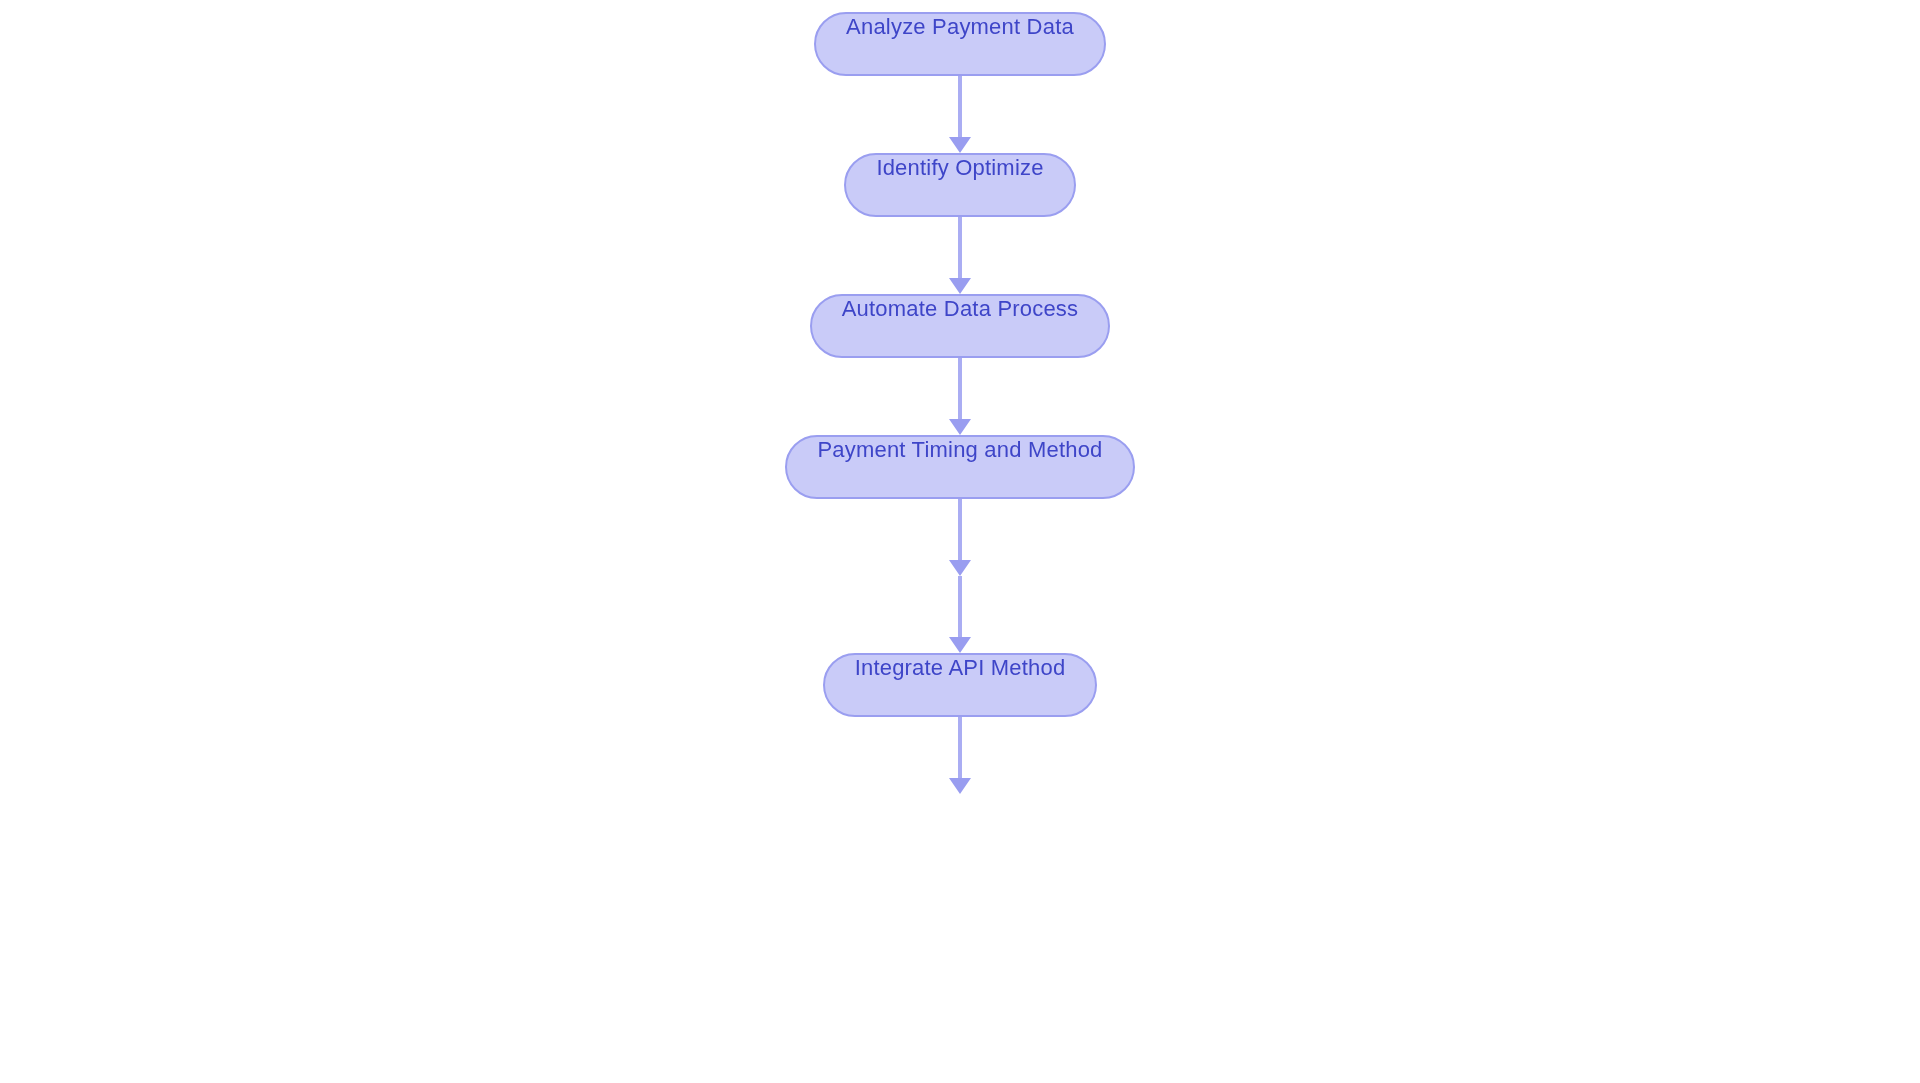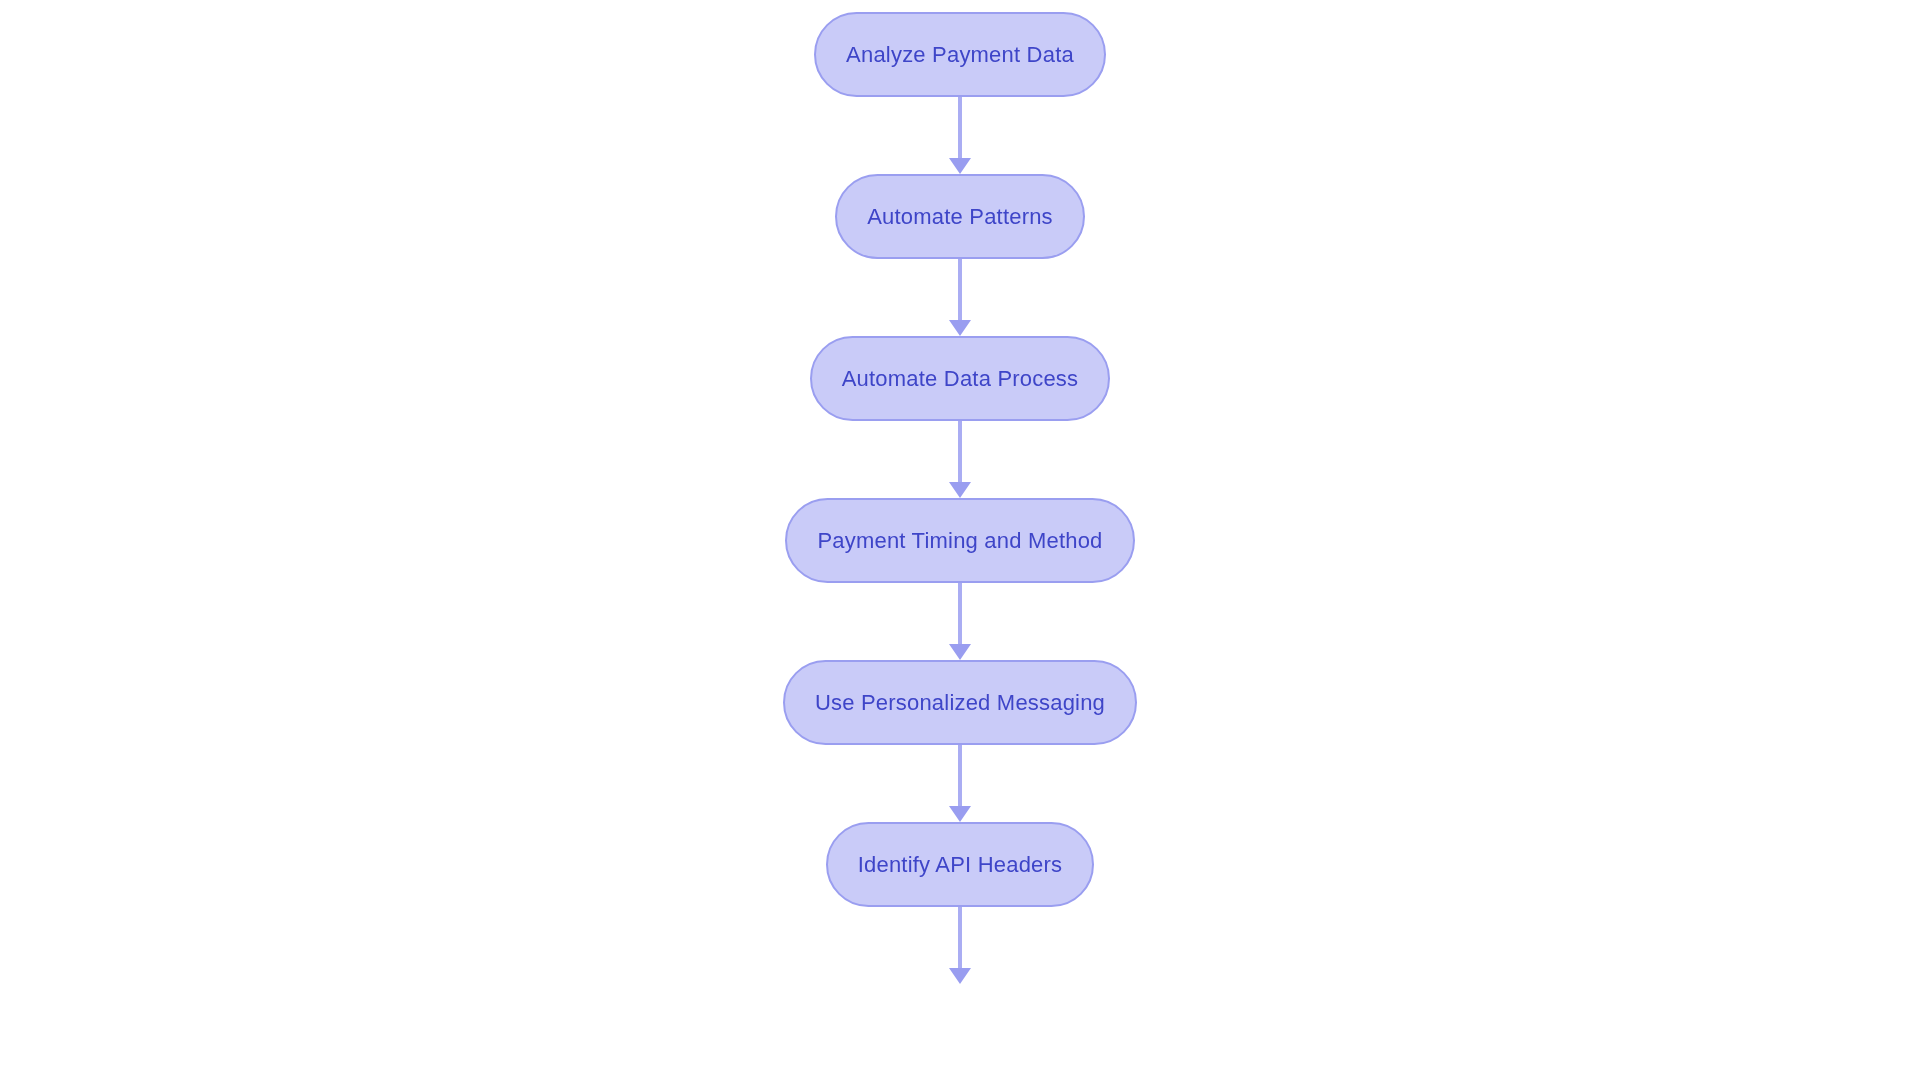--- a/index.html
+++ b/index.html
@@ -18,31 +18,31 @@
     width: 1920px;
     height: 1083px;
     box-sizing: border-box;
     padding-top: 12px;
     display: flex;
     flex-direction: column;
     align-items: center;
     background: var(--bg, #ffffff);
   }
   .node {
-    height: 85px;
+    height: 64px;
     box-sizing: border-box;
     padding: 0 30px;
     border-radius: 43px;
     background: var(--fill, #c9cbf8);
     border: 2px solid var(--border, #9a9ef0);
     color: var(--text, #3e45c8);
     font-size: 22px;
     letter-spacing: 0.2px;
     display: flex;
-    align-items: center;
+    align-items: flex-start;
     justify-content: center;
     white-space: nowrap;
     flex: 0 0 auto;
   }
   .arrow {
     height: 77px;
     display: flex;
     flex-direction: column;
     align-items: center;
     flex: 0 0 auto;
@@ -68,21 +68,21 @@
   <div class="node">
     <span>Analyze Payment Data</span>
   </div>
 
   <div class="arrow">
     <div class="arrow-line"></div>
     <div class="arrow-head"></div>
   </div>
 
   <div class="node">
-    <span>Automate Patterns</span>
+    <span>Identify Optimize</span>
   </div>
 
   <div class="arrow">
     <div class="arrow-line"></div>
     <div class="arrow-head"></div>
   </div>
 
   <div class="node">
     <span>Automate Data Process</span>
   </div>
@@ -94,31 +94,28 @@
 
   <div class="node">
     <span>Payment Timing and Method</span>
   </div>
 
   <div class="arrow">
     <div class="arrow-line"></div>
     <div class="arrow-head"></div>
   </div>
 
-  <div class="node">
-    <span>Use Personalized Messaging</span>
-  </div>
 
   <div class="arrow">
     <div class="arrow-line"></div>
     <div class="arrow-head"></div>
   </div>
 
   <div class="node">
-    <span>Identify API Headers</span>
+    <span>Integrate API Method</span>
   </div>
 
   <div class="arrow">
     <div class="arrow-line"></div>
     <div class="arrow-head"></div>
   </div>
 
 
 </div>
 

